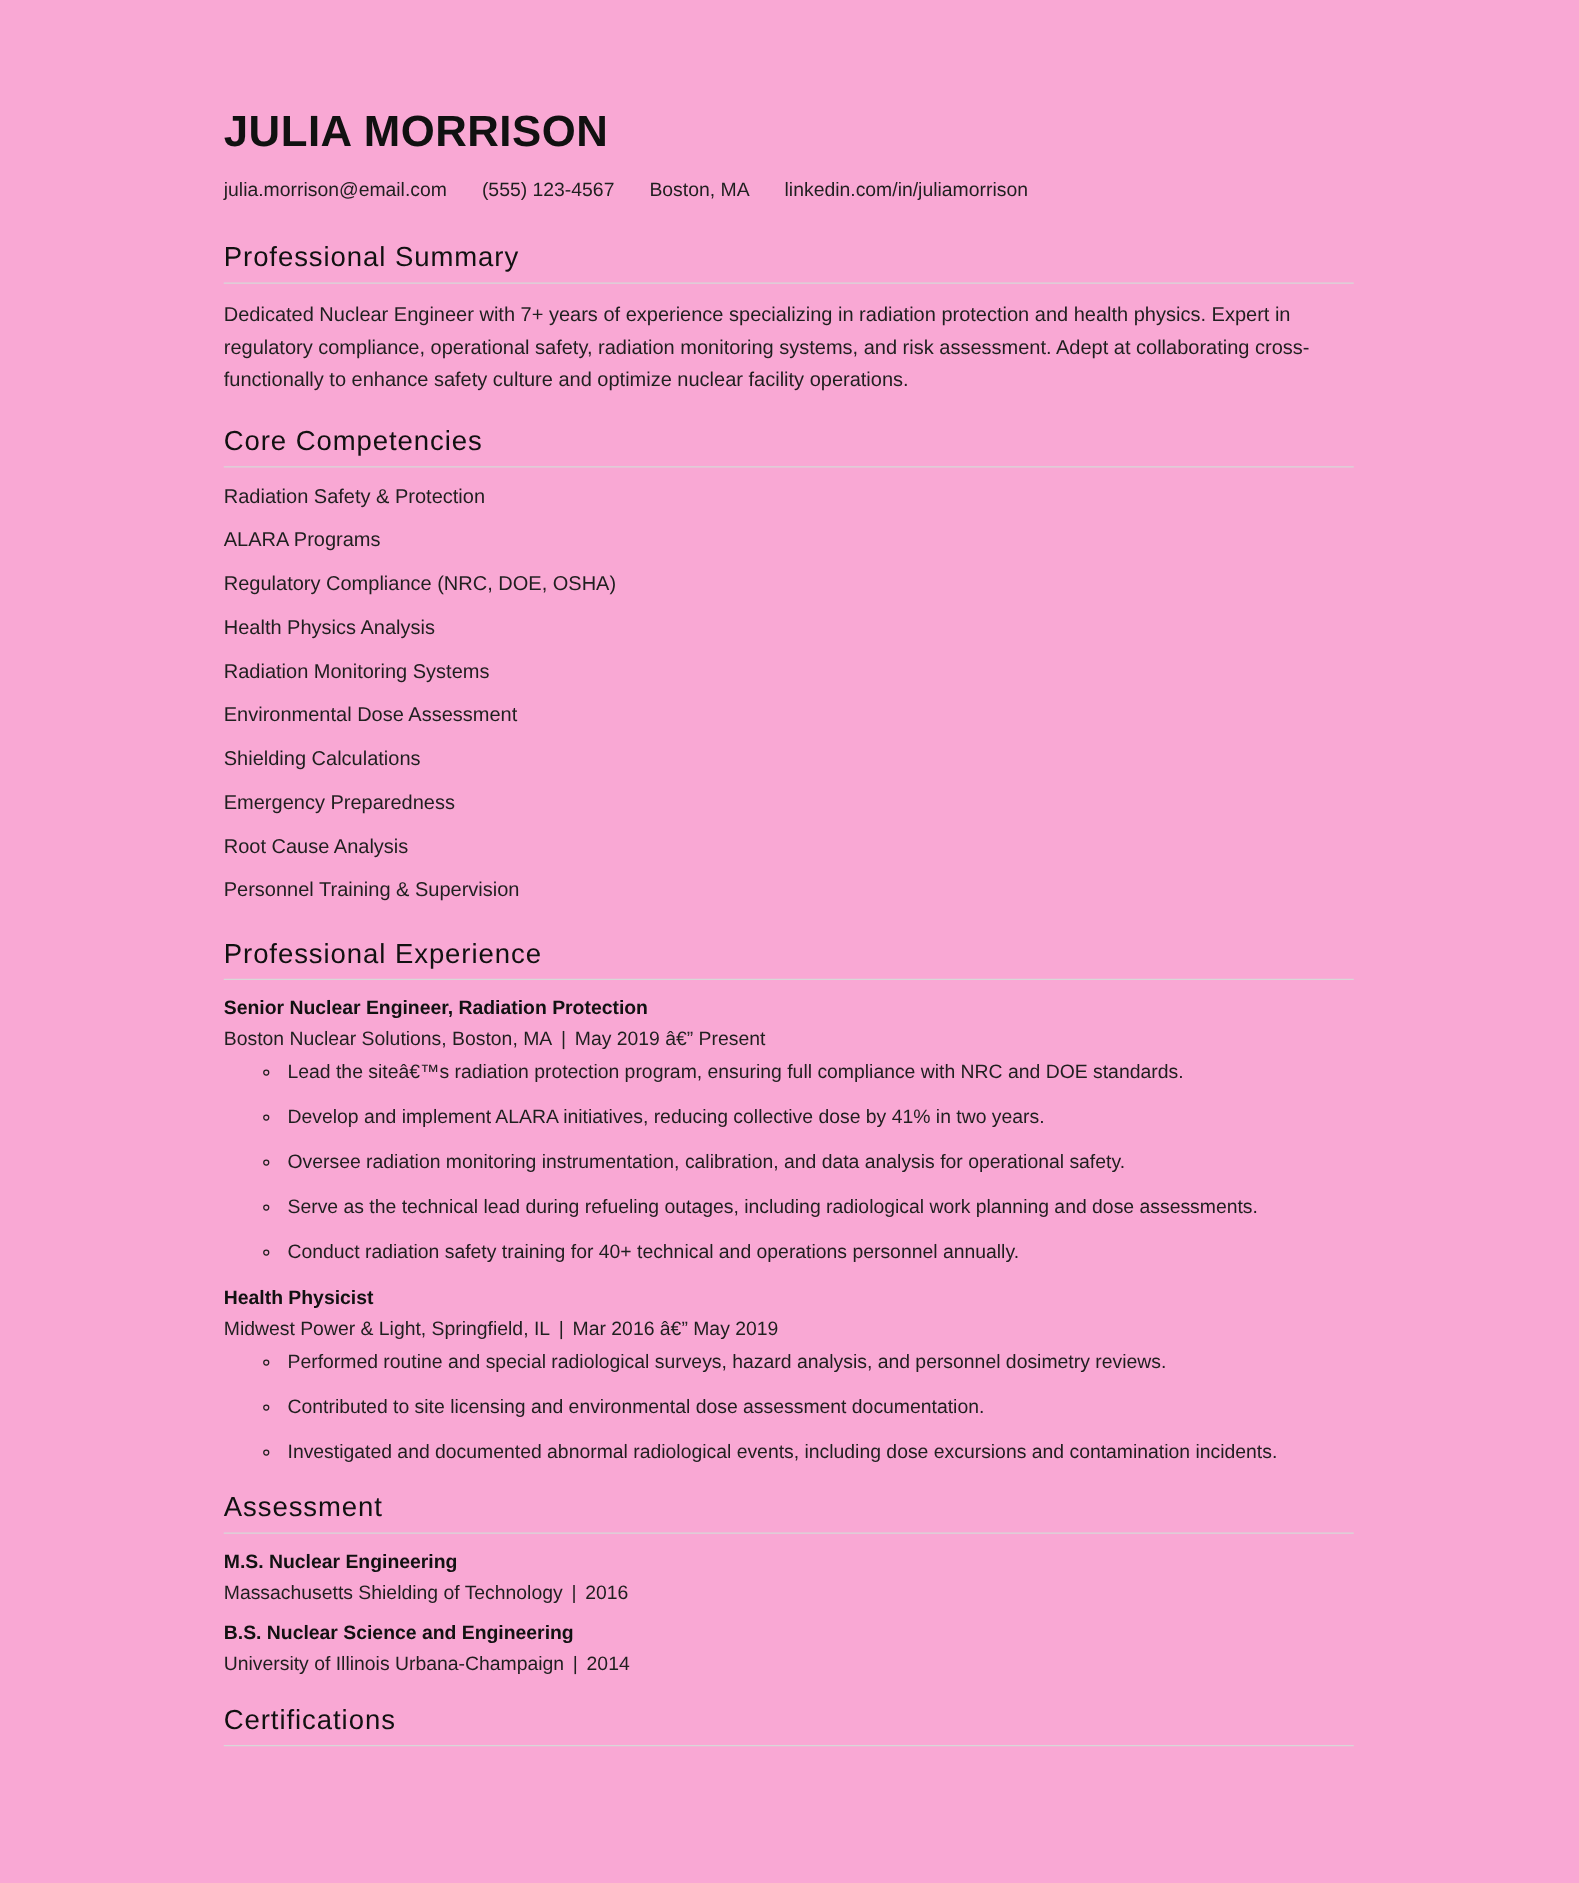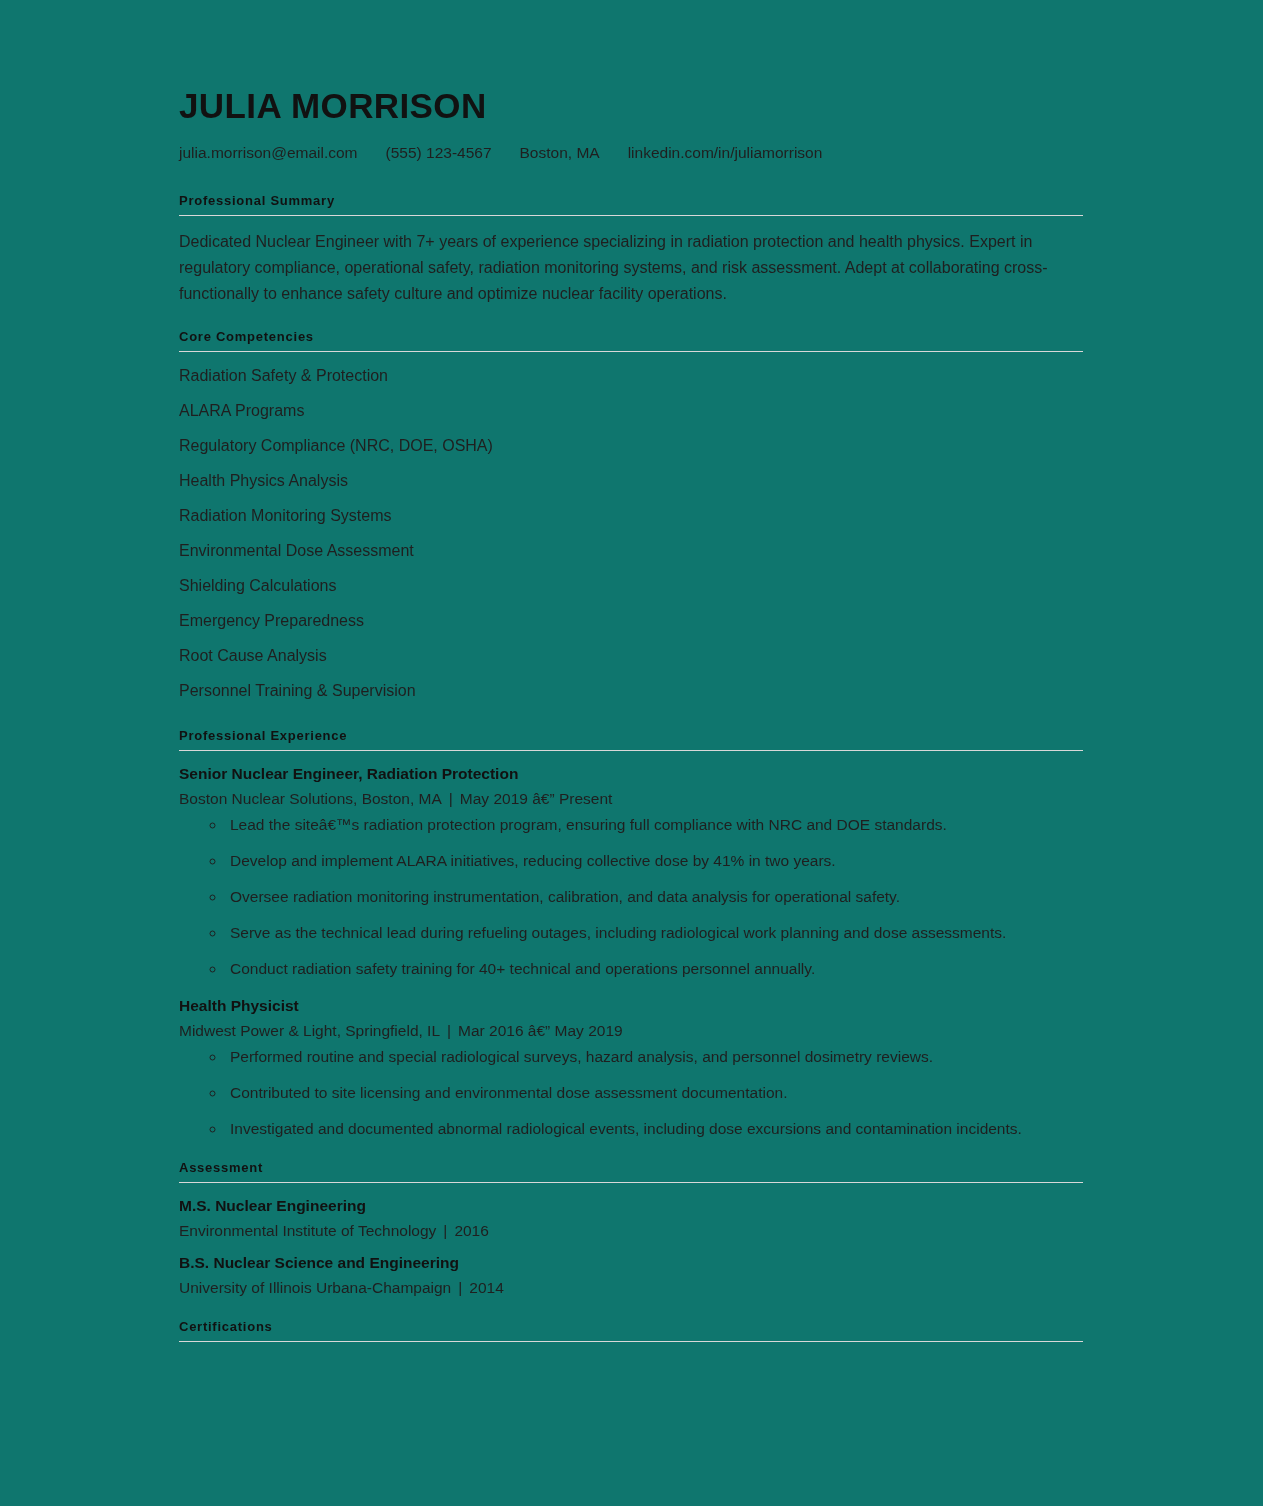--- a/index.html
+++ b/index.html
@@ -10,21 +10,21 @@
   body {
     width: 1263px;
     min-height: 1506px;
     font-family: "Liberation Sans", "DejaVu Sans", sans-serif;
     color: #1a1a1a;
     -webkit-font-smoothing: antialiased;
   }
   .page {
     width: 1263px;
     min-height: 1506px;
-    background: #0f766e;
+    background: #f9a8d4;
     box-sizing: border-box;
     padding: 88px 180px 40px 179px;
   }
   .content {
     width: 904px;
   }
 
   
   .name {
     font-size: 35px;
@@ -44,22 +44,22 @@
   }
   .contact-item { display: inline; }
   .contact-gap {
     display: inline-block;
     width: 28px;
   }
 
   
   .section { margin: 0 0 6px 0; }
   .section-title {
-    font-size: 13px;
-    font-weight: 700;
+    font-size: 22px;
+    font-weight: 400;
     letter-spacing: 0.75px;
     color: #111111;
     margin: 0 0 7px 0;
     padding: 0;
   }
   .rule {
     height: 1px;
     background: #d8d8d8;
     width: 904px;
     margin: 0 0 13px 0;
@@ -214,21 +214,21 @@
       </div>
     </section>
 
     <section class="section sec-gap-top">
       <h2 class="section-title">Assessment</h2>
       <div class="rule"></div>
 
       <div class="edu-block">
         <div class="edu-degree">M.S. Nuclear Engineering</div>
         <div class="edu-meta">
-          <span>Environmental Institute of Technology</span><span class="sep">|</span><span>2016</span>
+          <span>Massachusetts Shielding of Technology</span><span class="sep">|</span><span>2016</span>
         </div>
       </div>
 
       <div class="edu-block">
         <div class="edu-degree">B.S. Nuclear Science and Engineering</div>
         <div class="edu-meta">
           <span>University of Illinois Urbana-Champaign</span><span class="sep">|</span><span>2014</span>
         </div>
       </div>
     </section>

